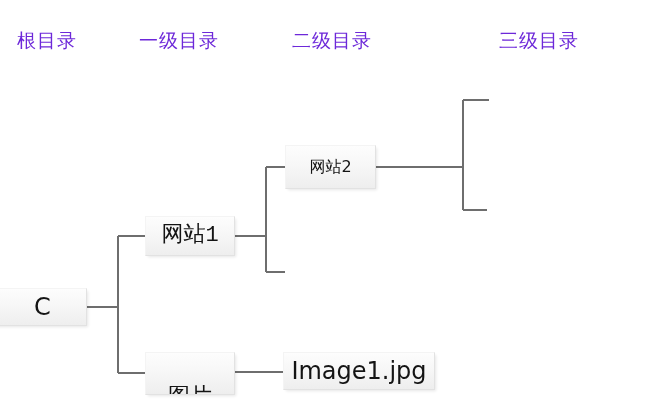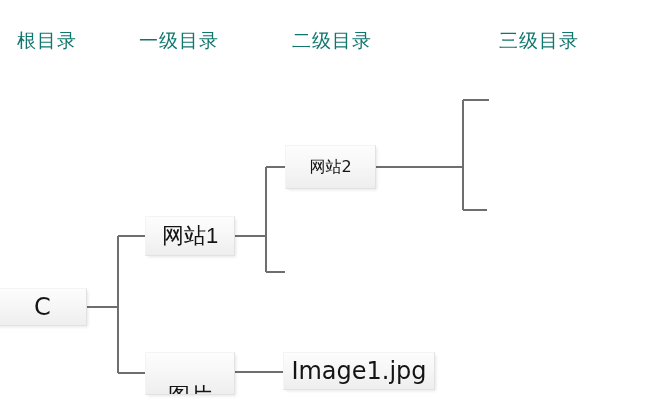--- a/index.html
+++ b/index.html
@@ -23,21 +23,21 @@
     width: 661px;
     height: 414px;
   }
 
   
   .col-header {
     position: absolute;
     font-size: 19px;
     line-height: 1;
     letter-spacing: 1px;
-    color: #0f766e;
+    color: #6d28d9;
     white-space: nowrap;
     font-family: "DejaVu Sans", "Liberation Sans", sans-serif;
   }
   .col-header.h0 { left: 17px;  top: 31px; }
   .col-header.h1 { left: 139px; top: 31px; }
   .col-header.h2 { left: 292px; top: 31px; }
   .col-header.h3 { left: 499px; top: 31px; }
 
   
   #connectors {
@@ -79,21 +79,21 @@
     font-size: 24px;
     font-family: "DejaVu Sans", "Liberation Sans", sans-serif;
     padding-left: 12px;
   }
 
   .node.n-site1 {
     left: 145px; top: 216px; width: 90px; height: 40px;
   }
   .node.n-site1 .node-label {
     font-size: 22px;
-    font-family: Liberation Sans, sans-serif;
+    font-family: Liberation Mono, monospace;
   }
 
   .node.n-pics {
     left: 145px; top: 352px; width: 90px; height: 43px;
   }
   .node.n-pics .node-label {
     font-size: 22px;
     font-family: "DejaVu Sans", "Liberation Sans", sans-serif;
     margin-top: 44px;
   }

